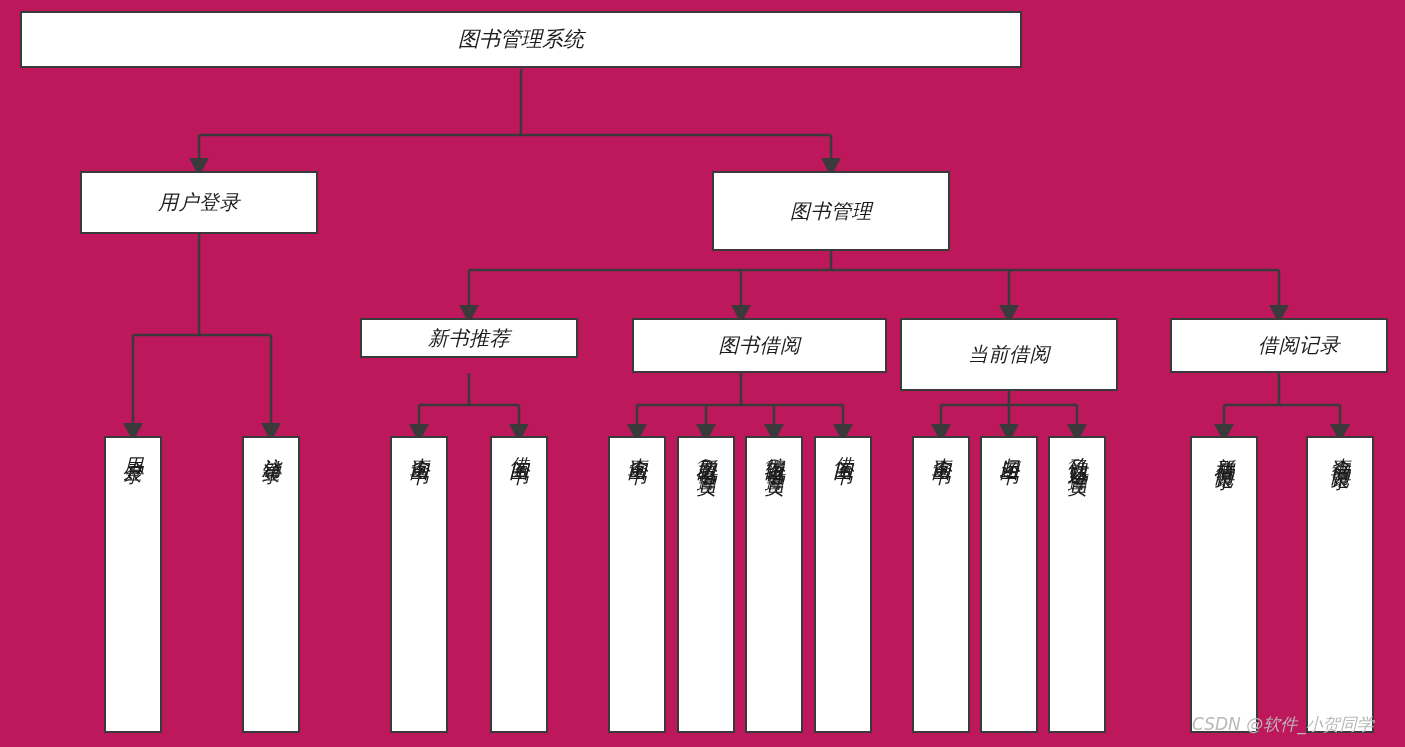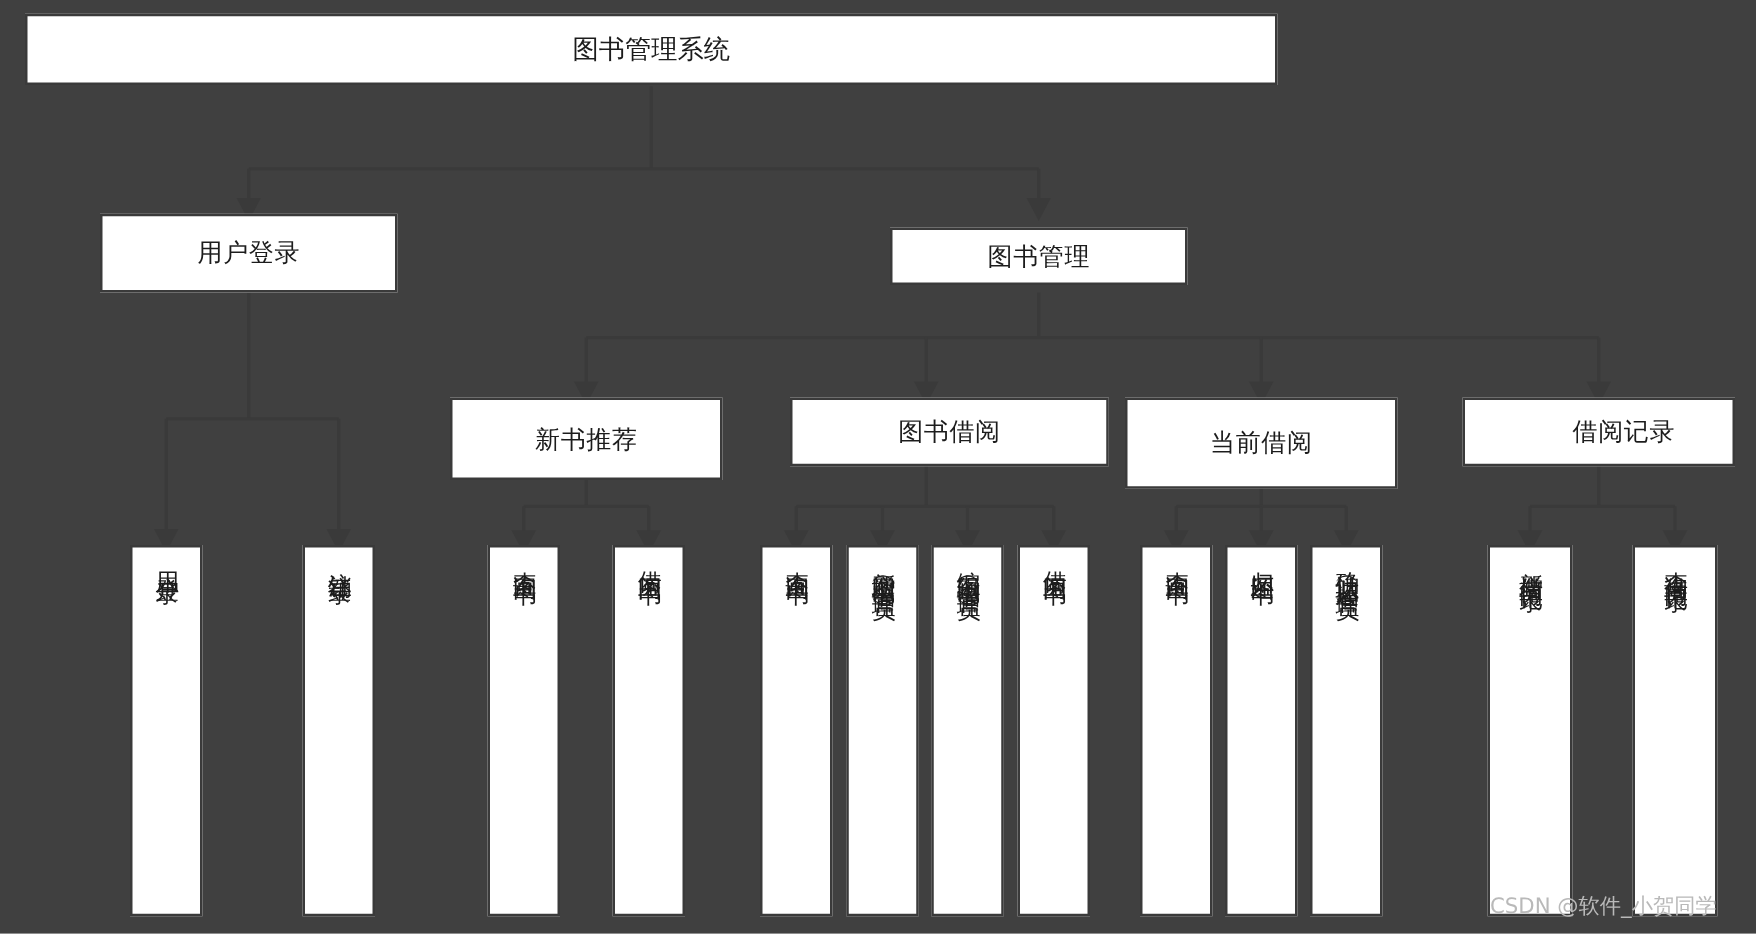--- a/index.html
+++ b/index.html
@@ -5,23 +5,24 @@
 <style>
   html, body {
     margin: 0;
     padding: 0;
     background: #ffffff;
   }
   #diagram-root {
     position: relative;
     width: 1405px;
     height: 747px;
-    background: #404040;
+    background: #be185d;
     font-family: "DejaVu Sans", "Liberation Sans", sans-serif;
     overflow: hidden;
+    font-style: italic;
   }
   #connector-layer {
     position: absolute;
     left: 0;
     top: 0;
     width: 1405px;
     height: 747px;
     pointer-events: none;
   }
   .node {
@@ -133,25 +134,25 @@
     </g>
   </svg>
 
   <div class="node node-root" style="left:20px; top:11px; width:1002px; height:57px;">
     <span class="node-label">图书管理系统</span>
   </div>
 
   <div class="node node-l1" style="left:80px; top:171px; width:238px; height:63px;">
     <span class="node-label">用户登录</span>
   </div>
-  <div class="node node-l1" style="left:712px; top:182px; width:238px; height:46px;">
+  <div class="node node-l1" style="left:712px; top:171px; width:238px; height:80px;">
     <span class="node-label">图书管理</span>
   </div>
 
-  <div class="node node-l2" style="left:360px; top:318px; width:218px; height:66px;">
+  <div class="node node-l2" style="left:360px; top:318px; width:218px; height:40px;">
     <span class="node-label">新书推荐</span>
   </div>
   <div class="node node-l2" style="left:632px; top:318px; width:255px; height:55px;">
     <span class="node-label">图书借阅</span>
   </div>
   <div class="node node-l2" style="left:900px; top:318px; width:218px; height:73px;">
     <span class="node-label">当前借阅</span>
   </div>
   <div class="node node-l2" style="left:1170px; top:318px; width:218px; height:55px;padding-left:40px;">
     <span class="node-label">借阅记录</span>

